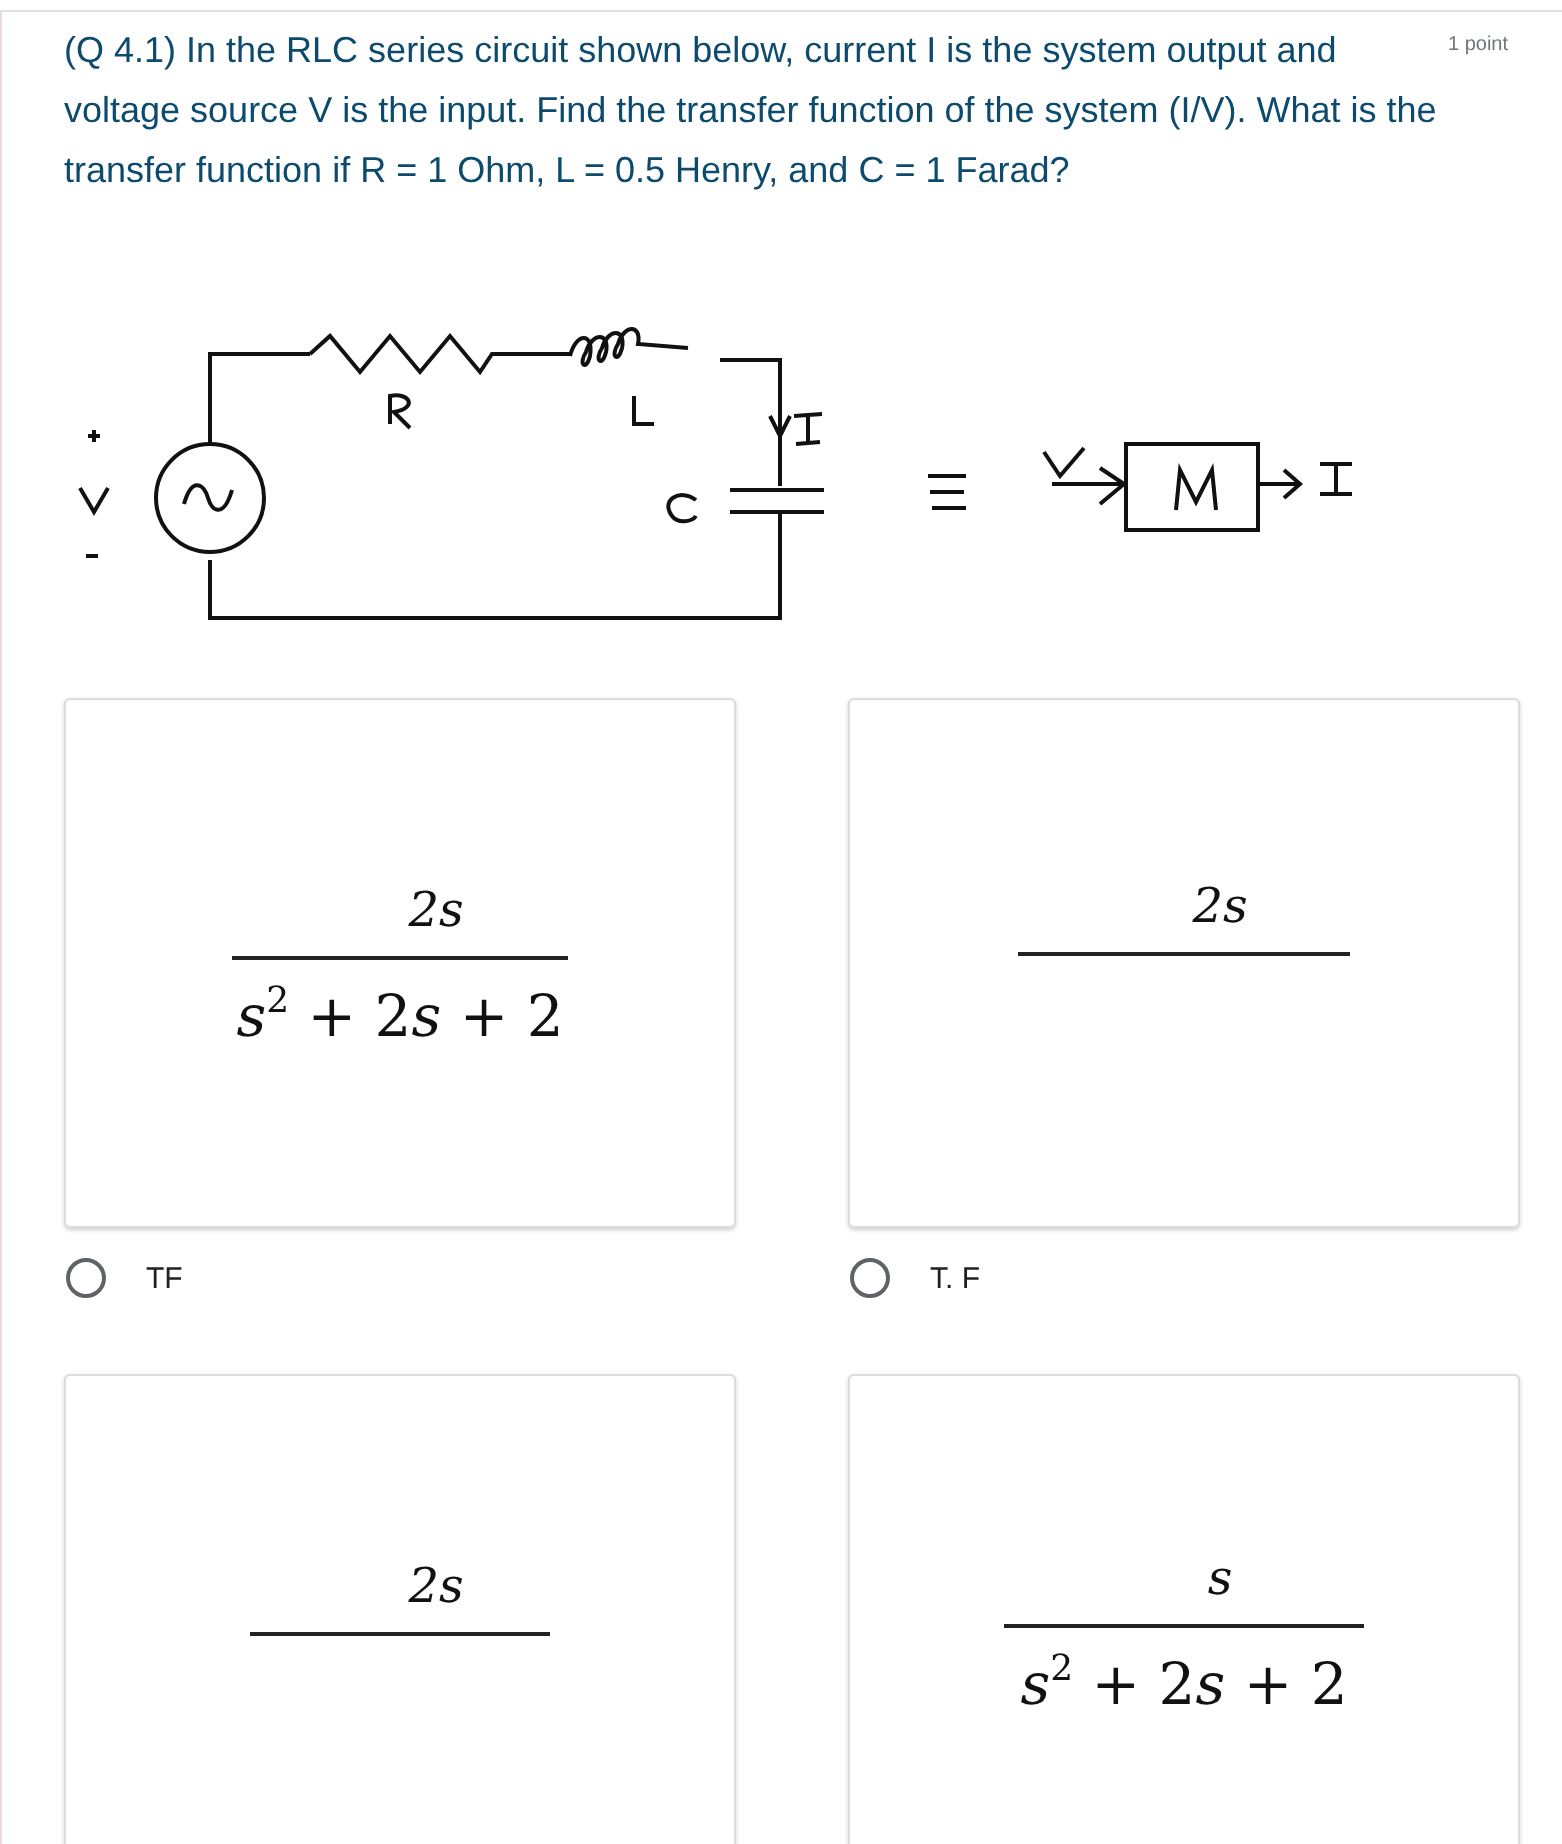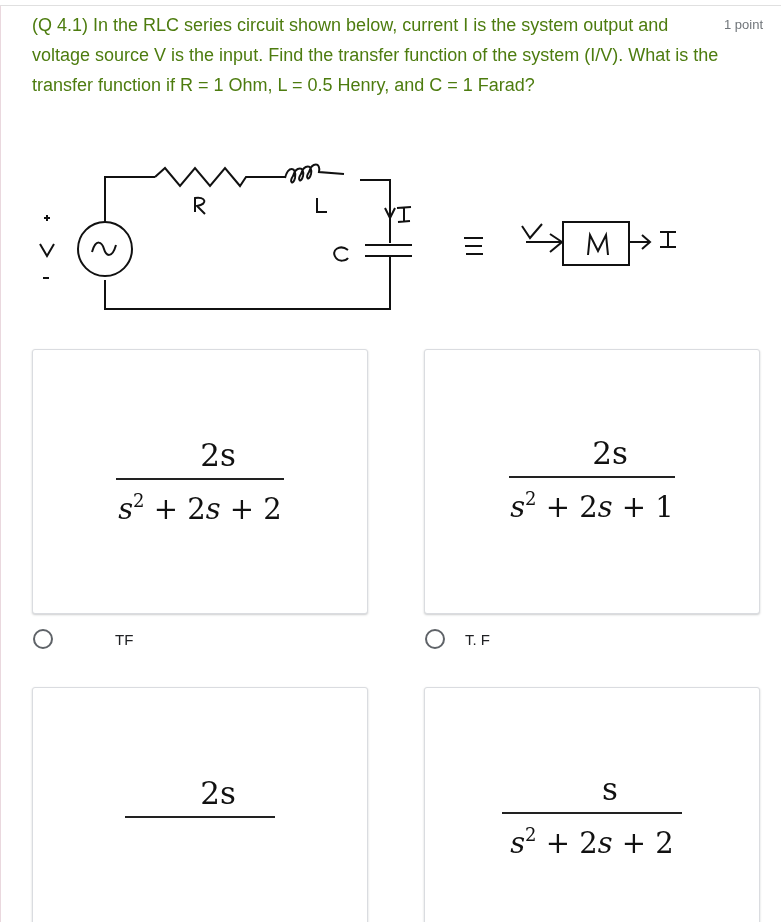--- a/index.html
+++ b/index.html
@@ -1,25 +1,25 @@
 <!DOCTYPE html>
 <html><head>
 <meta charset="utf-8">
 <style>
   html, body { margin:0; padding:0; }
   body { width:781px; height:922px; overflow:hidden; background:#fff; font-family:"Liberation Sans", sans-serif; color:#202124; position:relative; }
   .topline { position:absolute; left:0; top:0; width:781px; height:5px; border-bottom:1px solid #e0e0e0; background:#fff; }
   .leftline { position:absolute; left:0; top:6px; width:1px; height:916px; background:#ead8de; }
-  .qtext { position:absolute; left:32px; top:10px; width:690px; font-size:18px; line-height:30px; color:#4d7c0f; }
-  .points { position:absolute; left:724px; top:17px; font-size:13px; color:#70757a; }
+  .qtext { position:absolute; left:32px; top:10px; width:690px; font-size:18px; line-height:30px; color:#0c4a6e; }
+  .points { position:absolute; left:724px; top:17px; font-size:10px; color:#70757a; }
   .circuit { position:absolute; left:30px; top:160px; width:420px; height:160px; }
   .equiv { position:absolute; left:440px; top:200px; width:260px; height:90px; }
   .card { position:absolute; width:334px; background:#fff; border:1px solid #dadce0; border-radius:3px; box-shadow:0 1px 2px rgba(60,64,67,.25); }
   .frac { position:absolute; left:0; width:100%; text-align:center; font-family:"DejaVu Serif", serif; color:#111; }
-  .num { font-size:31px; line-height:34px;padding-left:36px; }
+  .num { font-size:24px; font-style:italic; line-height:34px;padding-left:36px; }
   .bar { margin:6px auto 4px; height:2px; background:#222; }
   .den { font-size:29px; line-height:34px;text-align:center; }
   .den i { font-style:italic; }
   .den sup { font-size:18px; vertical-align:12px; }
   .radio-row { position:absolute; display:flex; align-items:center; }
   .radio { width:20px; height:20px; border:2px solid #5f6368; border-radius:50%; box-sizing:border-box; }
   .radio-label { margin-left:20px; font-size:15px; color:#202124; }
 </style>
 </head>
 <body>
@@ -80,30 +80,29 @@
   </g>
 </svg>
 
 <div class="card" style="left:32px; top:349px; height:263px;">
   <div class="frac" style="top:88px;">
     <div class="num">2s</div>
     <div class="bar" style="width:168px;"></div>
     <div class="den"><i>s</i><sup>2</sup> + 2<i>s</i> + 2</div>
   </div>
 </div>
-<div class="radio-row" style="left:33px; top:629px;gap:42px;">
+<div class="radio-row" style="left:33px; top:629px;">
   <div class="radio"></div>
   <span class="radio-label">TF</span>
 </div>
 
 <div class="card" style="left:424px; top:349px; height:263px;">
   <div class="frac" style="top:86px;">
     <div class="num">2s</div>
     <div class="bar" style="width:166px;"></div>
-    <div class="den"><i>s</i><sup>2</sup> + 2<i>s</i> + 1</div>
   </div>
 </div>
 <div class="radio-row" style="left:425px; top:629px;text-align:right;">
   <div class="radio"></div>
   <span class="radio-label">T. F</span>
 </div>
 
 <div class="card" style="left:32px; top:687px; height:260px;">
   <div class="frac" style="top:88px;">
     <div class="num">2s</div>

